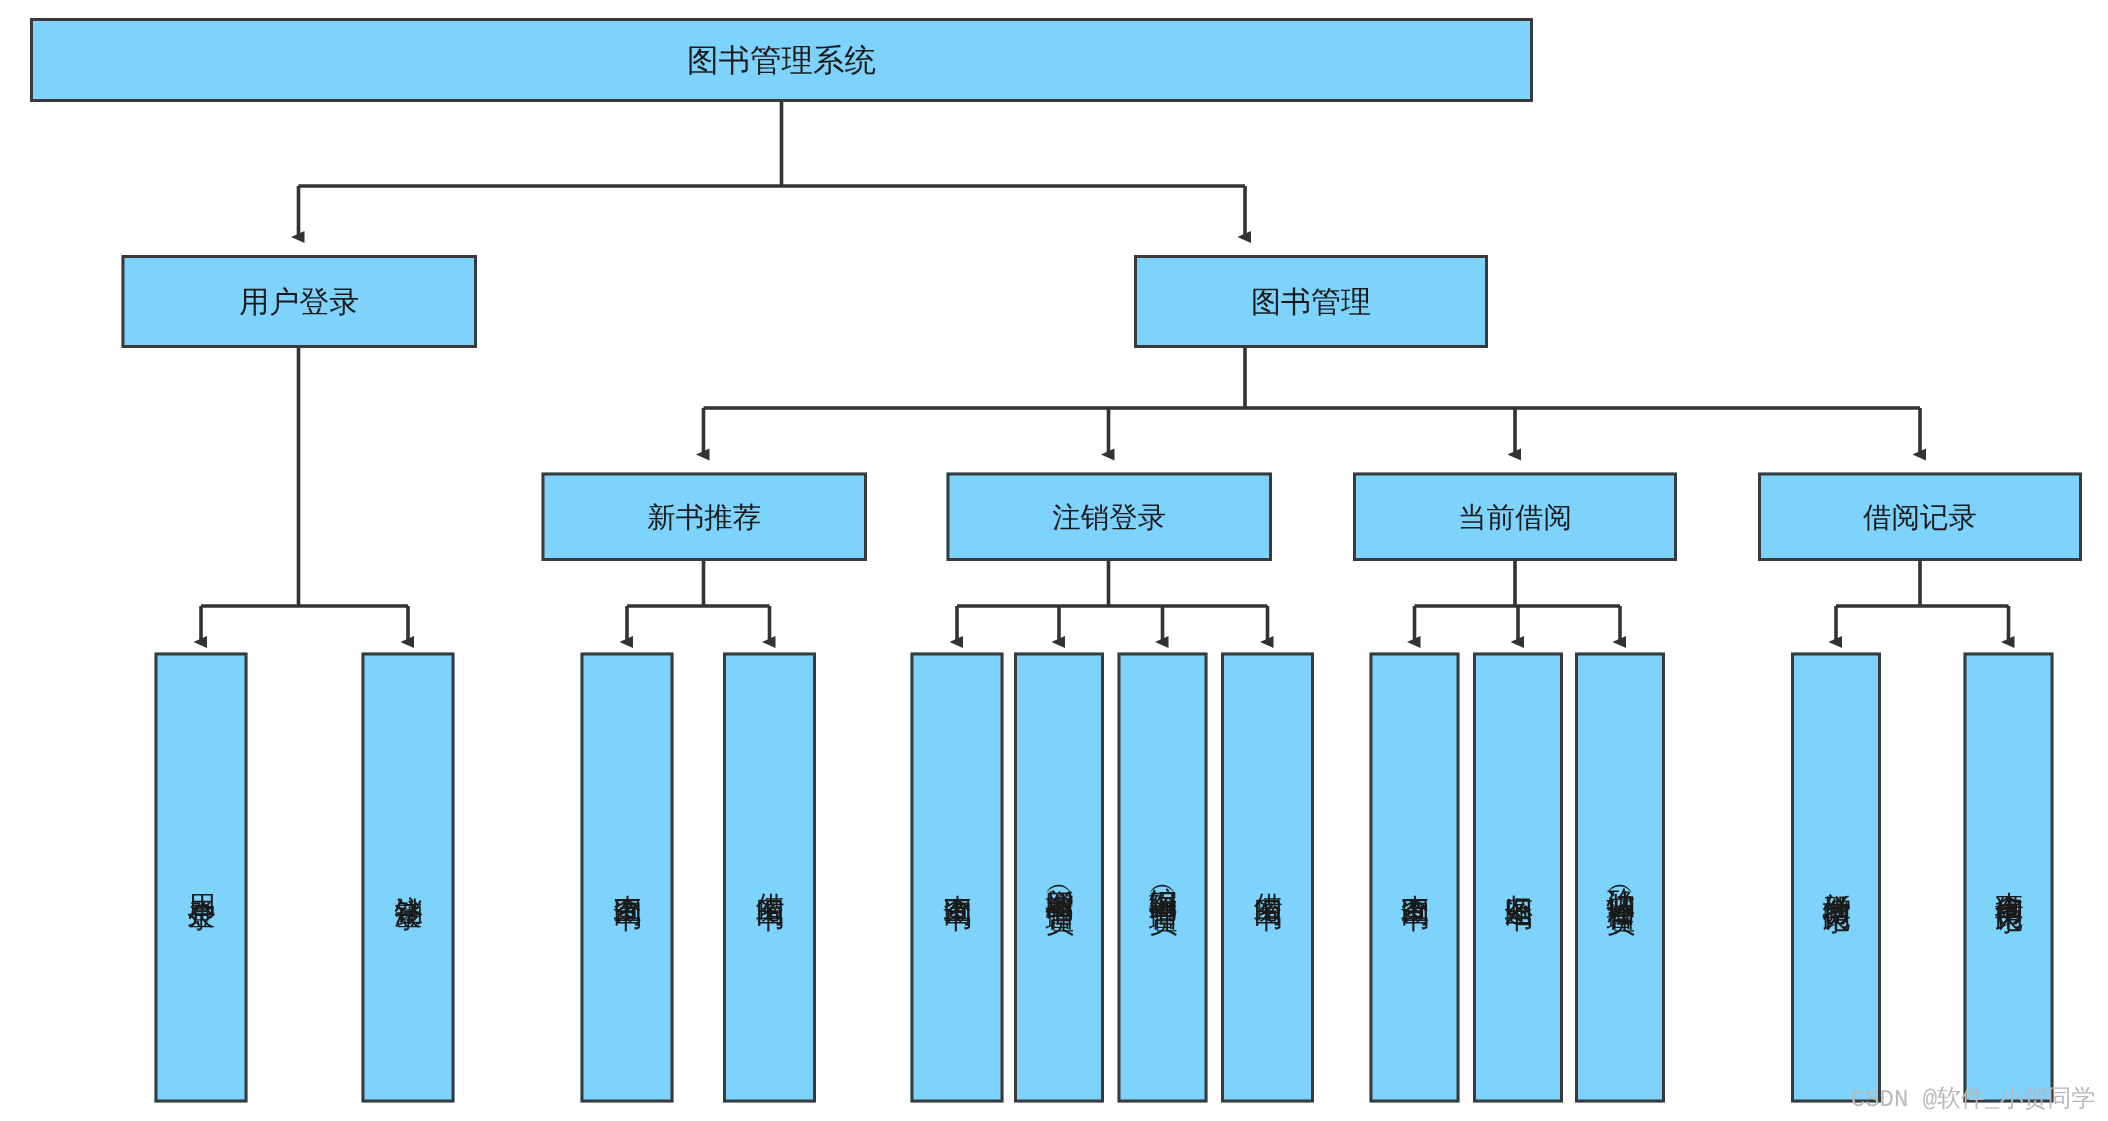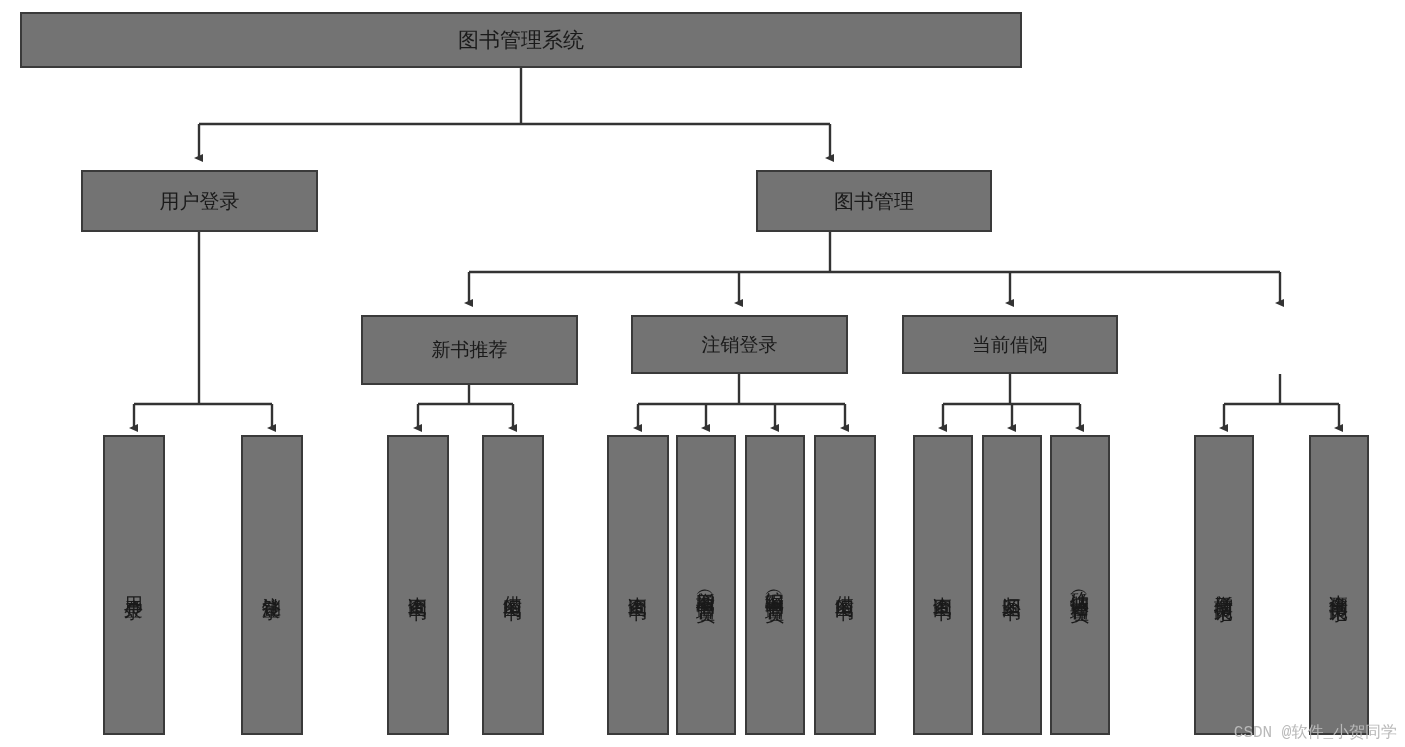--- a/index.html
+++ b/index.html
@@ -14,21 +14,21 @@
     position: relative;
     width: 1405px;
     height: 747px;
     background: #ffffff;
     overflow: hidden;
   }
   .node {
     position: absolute;
     box-sizing: border-box;
     border: 2px solid #3a3a3a;
-    background: #737373;
+    background: #7dd3fc;
     display: flex;
     align-items: center;
     justify-content: center;
     color: #1a1a1a;
   }
   .node.root {
     font-size: 21px;
     border-width: 2px;
   }
   .node.lvl2 {
@@ -129,29 +129,32 @@
     <span class="hlabel">图书管理系统</span>
   </div>
 
   <div class="node lvl2" style="left:81px; top:170px; width:237px; height:62px;">
     <span class="hlabel">用户登录</span>
   </div>
   <div class="node lvl2" style="left:712px; top:170px; width:236px; height:62px;margin-left:44px;">
     <span class="hlabel">图书管理</span>
   </div>
 
-  <div class="node lvl3" style="left:361px; top:315px; width:217px; height:70px;">
+  <div class="node lvl3" style="left:361px; top:315px; width:217px; height:59px;">
     <span class="hlabel">新书推荐</span>
   </div>
   <div class="node lvl3" style="left:631px; top:315px; width:217px; height:59px;">
     <span class="hlabel">注销登录</span>
   </div>
   <div class="node lvl3" style="left:902px; top:315px; width:216px; height:59px;">
     <span class="hlabel">当前借阅</span>
   </div>
+  <div class="node lvl3" style="left:1172px; top:315px; width:216px; height:59px;">
+    <span class="hlabel">借阅记录</span>
+  </div>
 
   <div class="node leaf" style="left:103px; top:435px; width:62px; height:300px;">
     <span class="vtext">用户登录</span>
   </div>
   <div class="node leaf" style="left:241px; top:435px; width:62px; height:300px;">
     <span class="vtext">注销登录</span>
   </div>
 
   <div class="node leaf" style="left:387px; top:435px; width:62px; height:300px;">
     <span class="vtext">查询图书</span>

